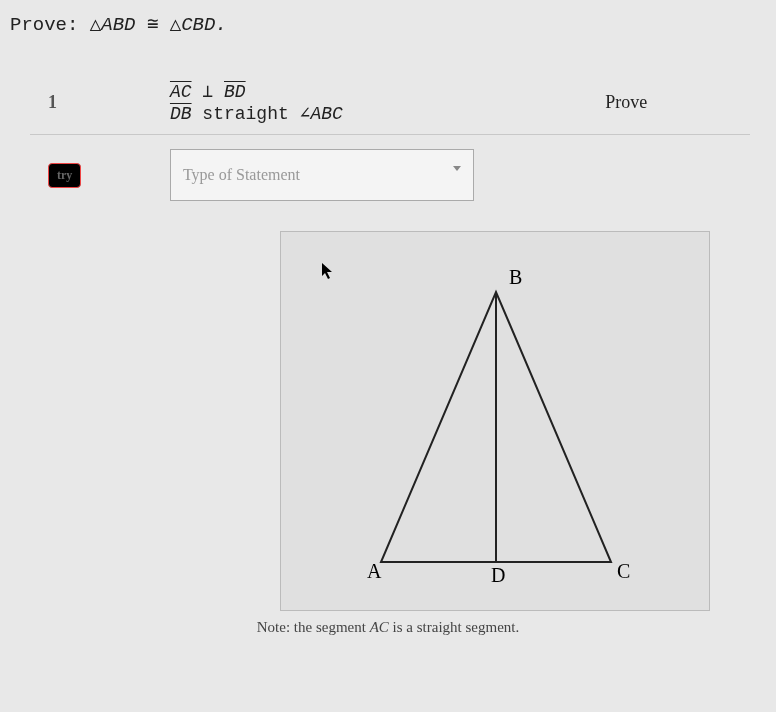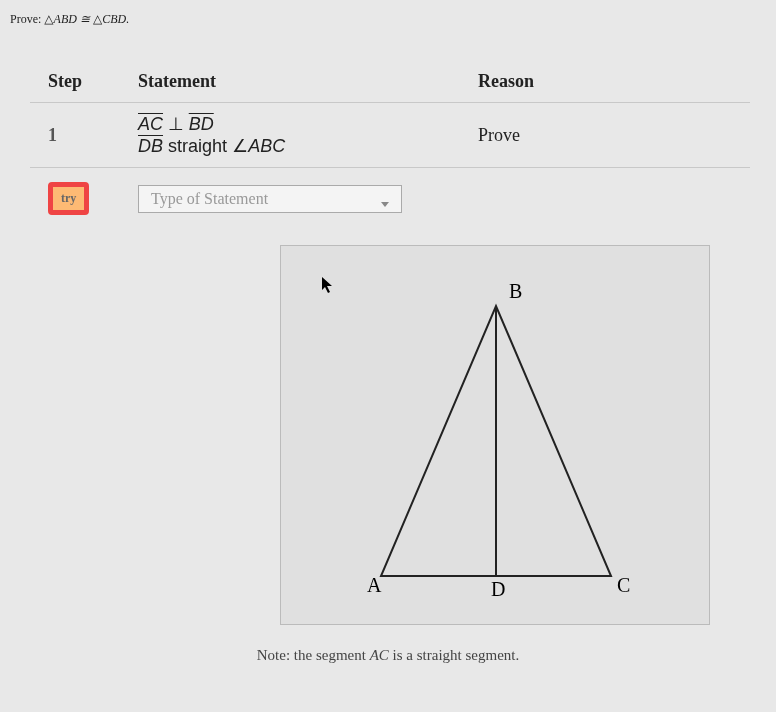--- a/index.html
+++ b/index.html
@@ -5,23 +5,23 @@
   * { box-sizing: border-box; margin: 0; padding: 0; }
   body {
     width: 776px;
     height: 712px;
     background: #e8e8e8;
     font-family: Georgia, 'Times New Roman', serif;
     color: #222;
     overflow: hidden;
   }
   .prove-line {
-    font-size: 12px;
+    font-size: 19px;
     padding: 12px 24px 4px 10px;
-    font-family: Liberation Serif, serif;
+    font-family: Liberation Mono, monospace;
   }
   .prove-line .math { font-style: italic; }
   .triangle-sym { font-style: normal; }
   .proof-table {
     width: 720px;
     margin: 30px 0 0 30px;
     border-collapse: collapse;
   }
   .proof-table th, .proof-table td {
     text-align: left;
@@ -30,42 +30,42 @@
     font-size: 18px;
   }
   .proof-table th {
     font-weight: bold;
     font-family: Georgia, serif;
   }
   .step-col { width: 90px; text-align: center; }
   .stmt-col { width: 340px; text-align: center; }
   .reason-col { width: 290px; }
   .step-num { text-align: center; font-weight: bold; color: #555; }
-  .stmt-cell { text-align: center; font-family: Liberation Sans, sans-serif; font-size: 18px; }
+  .stmt-cell { text-align: center; font-family: Liberation Mono, monospace; font-size: 18px; }
   .overline { text-decoration: overline; font-style: italic; }
   .row2 td { border-bottom: none; padding-top: 14px; }
   .try-btn {
     display: inline-block;
-    border: 5px solid #ef4444;
+    border: 1px solid #ef4444;
     border-radius: 4px;
     font-size: 12px;
     padding: 4px 8px;
-    background: #fdba74;
+    background: #000000;
     color: #666;
     cursor: pointer;
     vertical-align: middle;
   }
   .type-select {
     display: inline-block;
-    width: 264px;
+    width: 304px;
     border: 1px solid #aaa;
     background: #f4f4f4;
     color: #999;
     font-size: 16px;
-    padding: 4px 12px;
+    padding: 16px 12px;
     font-family: Georgia, serif;
     position: relative;
     cursor: pointer;
   }
   .type-select::after {
     content: "";
     position: absolute;
     right: 12px;
     top: 16px;
     border-left: 4px solid transparent;
@@ -84,44 +84,39 @@
     position: absolute;
     left: 40px;
     top: 30px;
     font-size: 18px;
     color: #000;
   }
   .note-line {
     text-align: center;
     font-size: 15px;
     color: #444;
-    margin-top: 22px;
+    margin-top: 8px;
     font-family: Georgia, serif;
   }
   .note-line .ital { font-style: italic; }
 </style>
 </head>
 <body>
 
 <div class="prove-line">
   <span>Prove:</span>
   <span class="math">
     <span class="triangle-sym">△</span><span>ABD</span>
     ≅
     <span class="triangle-sym">△</span><span>CBD</span>.
   </span>
 </div>
 
 <table class="proof-table">
   <tbody>
-      <tr>
-    <th class="step-col">Step</th>
-    <th class="stmt-col">Statement</th>
-    <th class="reason-col">Reason</th>
-  </tr>
   <tr>
     <td class="step-num">1</td>
     <td class="stmt-cell">
       <div>
         <span class="overline">AC</span>
         <span> ⊥ </span>
         <span class="overline">BD</span>
       </div>
       <div>
         <span class="overline">DB</span><span> straight </span><span>∠</span><span style="font-style:italic">ABC</span>

